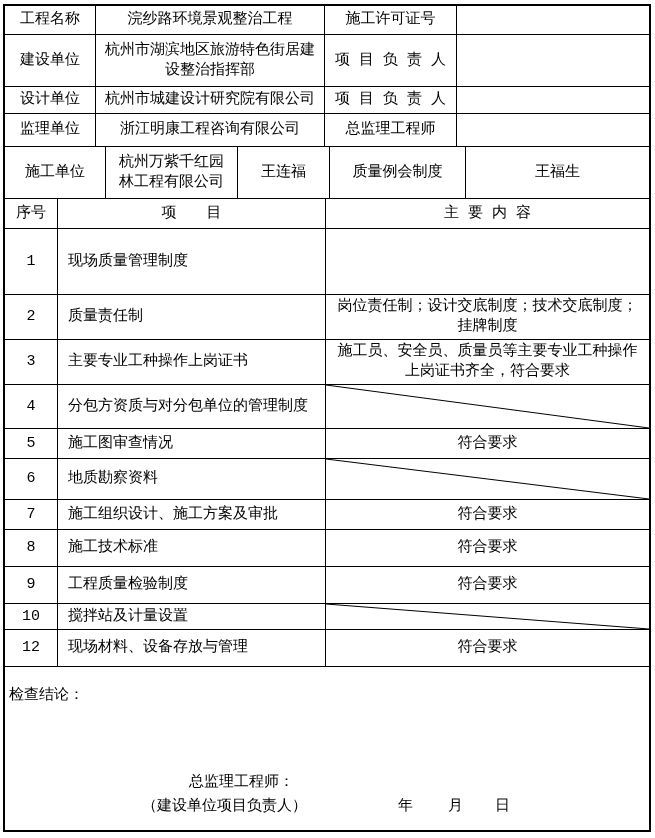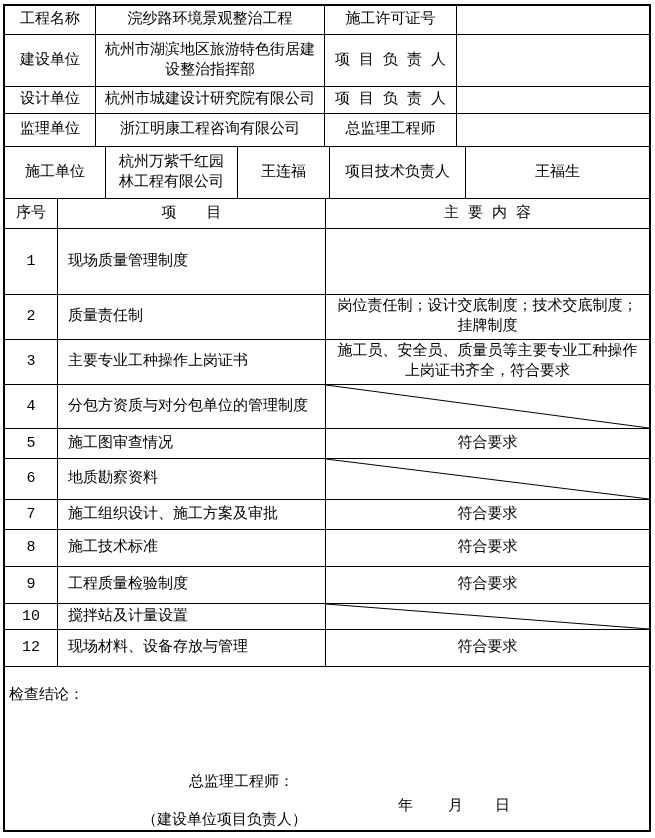--- a/index.html
+++ b/index.html
@@ -86,21 +86,21 @@
   .r-9  { height: 37px; }
   .r-10 { height: 26px; }
   .r-11 { height: 37px; }
   .concl {
     flex: 1 1 auto;
     position: relative;
     border-bottom: none;
   }
   .concl-label { position: absolute; left: 4px; top: 19px; }
   .sign1 { position: absolute; left: 184px; top: 106px; }
-  .sign2 { position: absolute; left: 137px; top: 144px; }
+  .sign2 { position: absolute; left: 137px; top: 130px; }
   .d-year  { position: absolute; left: 393px; top: 130px; }
   .d-month { position: absolute; left: 443px; top: 130px; }
   .d-day   { position: absolute; left: 490px; top: 130px; }
 </style>
 </head>
 <body>
 
 <div class="page">
   <div class="tbl">
 
@@ -129,21 +129,21 @@
       <div class="cell ca1">监理单位</div>
       <div class="cell ca2 pad">浙江明康工程咨询有限公司</div>
       <div class="cell ca3">总监理工程师</div>
       <div class="cell last"></div>
     </div>
 
     <div class="row r-a5">
       <div class="cell cb1">施工单位</div>
       <div class="cell cb2 pad">杭州万紫千红园林工程有限公司</div>
       <div class="cell cb4">王连福</div>
-      <div class="cell cb5">项目技术负责人</div>
+      <div class="cell cb5">质量例会制度</div>
       <div class="cell last">王福生</div>
     </div>
 
     <div class="row r-h">
       <div class="cell cc1">序号</div>
       <div class="cell cc2">项　　目</div>
       <div class="cell last">主 要 内 容</div>
     </div>
 
     <div class="row r-1">

